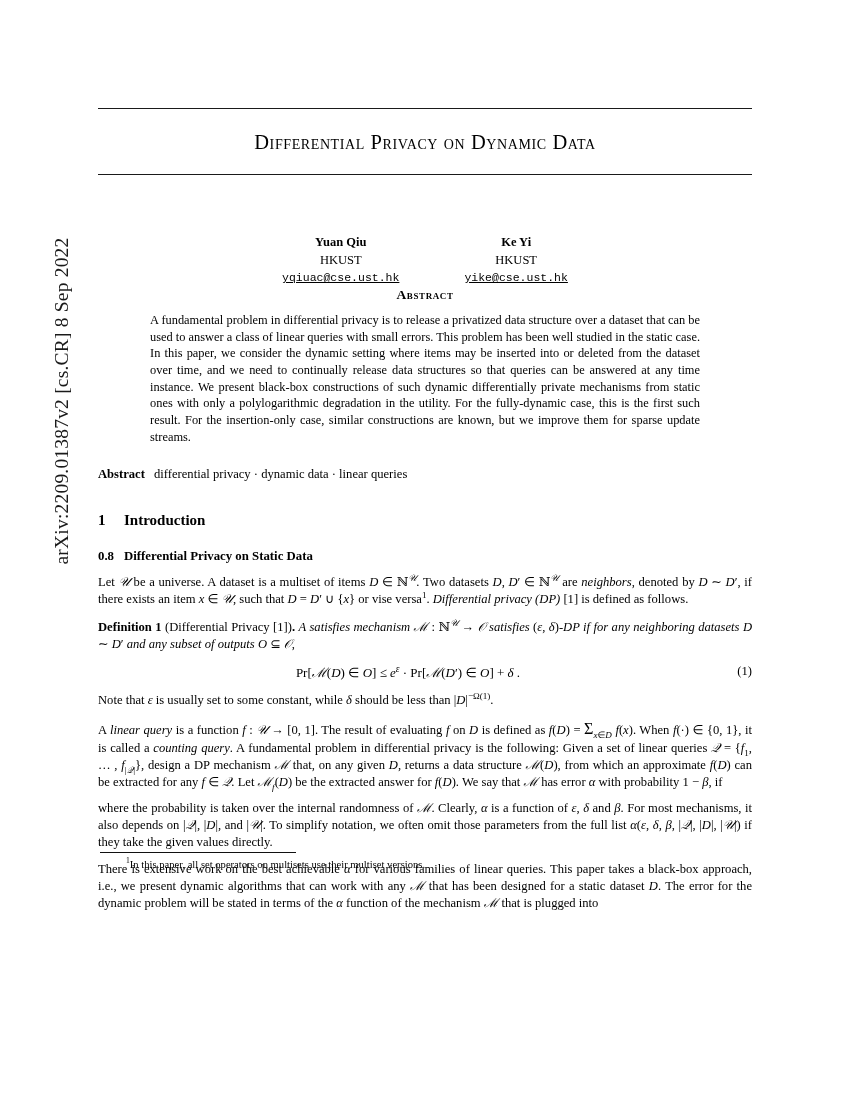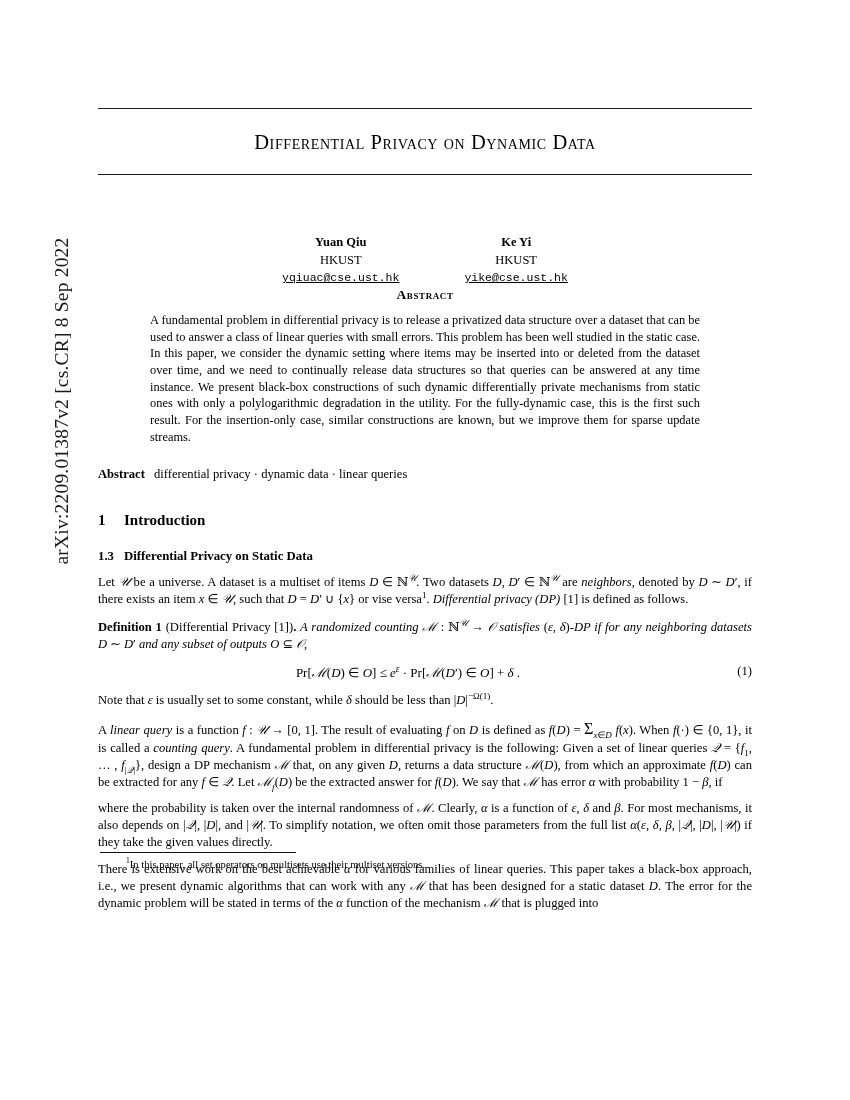--- a/index.html
+++ b/index.html
@@ -186,26 +186,26 @@
   <div class="keywords">
     <b>Abstract</b>
     <span style="margin-left:6px;">differential privacy · dynamic data · linear queries</span>
   </div>
 
   <h1 class="section">
     <span class="num">1</span><span>Introduction</span>
   </h1>
 
   <h2 class="subsection">
-    <span class="num">1.3</span><span>Differential Privacy on Static Data</span>
+    <span class="num">0.8</span><span>Differential Privacy on Static Data</span>
   </h2>
 
   <p class="body">Let <i>𝒰</i> be a universe. A dataset is a multiset of items <i>D</i> ∈ <span class="bb">ℕ</span><sup><i>𝒰</i></sup>. Two datasets <i>D</i>, <i>D</i>′ ∈ <span class="bb">ℕ</span><sup><i>𝒰</i></sup> are <i>neighbors</i>, denoted by <i>D</i> ∼ <i>D</i>′, if there exists an item <i>x</i> ∈ <i>𝒰</i>, such that <i>D</i> = <i>D</i>′ ∪ {<i>x</i>} or vise versa<sup>1</sup>. <i>Differential privacy (DP)</i> [1] is defined as follows.</p>
 
-  <p class="body"><b>Definition 1</b> (Differential Privacy [1])<b>.</b> <i>A randomized counting</i> <i>ℳ</i> : <span class="bb">ℕ</span><sup><i>𝒰</i></sup> → <i>𝒪</i> <i>satisfies</i> (<i>ε</i>, <i>δ</i>)<i>-DP if for any neighboring datasets D</i> ∼ <i>D</i>′ <i>and any subset of outputs O</i> ⊆ <i>𝒪</i>,</p>
+  <p class="body"><b>Definition 1</b> (Differential Privacy [1])<b>.</b> <i>A satisfies mechanism</i> <i>ℳ</i> : <span class="bb">ℕ</span><sup><i>𝒰</i></sup> → <i>𝒪</i> <i>satisfies</i> (<i>ε</i>, <i>δ</i>)<i>-DP if for any neighboring datasets D</i> ∼ <i>D</i>′ <i>and any subset of outputs O</i> ⊆ <i>𝒪</i>,</p>
 
   <div class="eq-row">
     <div class="eq-body">Pr[<i>ℳ</i>(<i>D</i>) ∈ <i>O</i>] ≤ <i>e</i><sup><i>ε</i></sup> · Pr[<i>ℳ</i>(<i>D</i>′) ∈ <i>O</i>] + <i>δ</i> .</div>
     <div class="eq-num">(1)</div>
   </div>
 
   <p class="body">Note that <i>ε</i> is usually set to some constant, while <i>δ</i> should be less than |<i>D</i>|<sup>−Ω(1)</sup>.</p>
 
   <p class="body">A <i>linear query</i> is a function <i>f</i> : <i>𝒰</i> → [0, 1]. The result of evaluating <i>f</i> on <i>D</i> is defined as <i>f</i>(<i>D</i>) = <span class="big">Σ</span><sub><i>x</i>∈<i>D</i></sub> <i>f</i>(<i>x</i>). When <i>f</i>(·) ∈ {0, 1}, it is called a <i>counting query</i>. A fundamental problem in differential privacy is the following: Given a set of linear queries <i>𝒬</i> = {<i>f</i><sub>1</sub>, … , <i>f</i><sub>|<i>𝒬</i>|</sub>}, design a DP mechanism <i>ℳ</i> that, on any given <i>D</i>, returns a data structure <i>ℳ</i>(<i>D</i>), from which an approximate <i>f</i>(<i>D</i>) can be extracted for any <i>f</i> ∈ <i>𝒬</i>. Let <i>ℳ</i><sub><i>f</i></sub>(<i>D</i>) be the extracted answer for <i>f</i>(<i>D</i>). We say that <i>ℳ</i> has error <i>α</i> with probability 1 − <i>β</i>, if</p>
 

